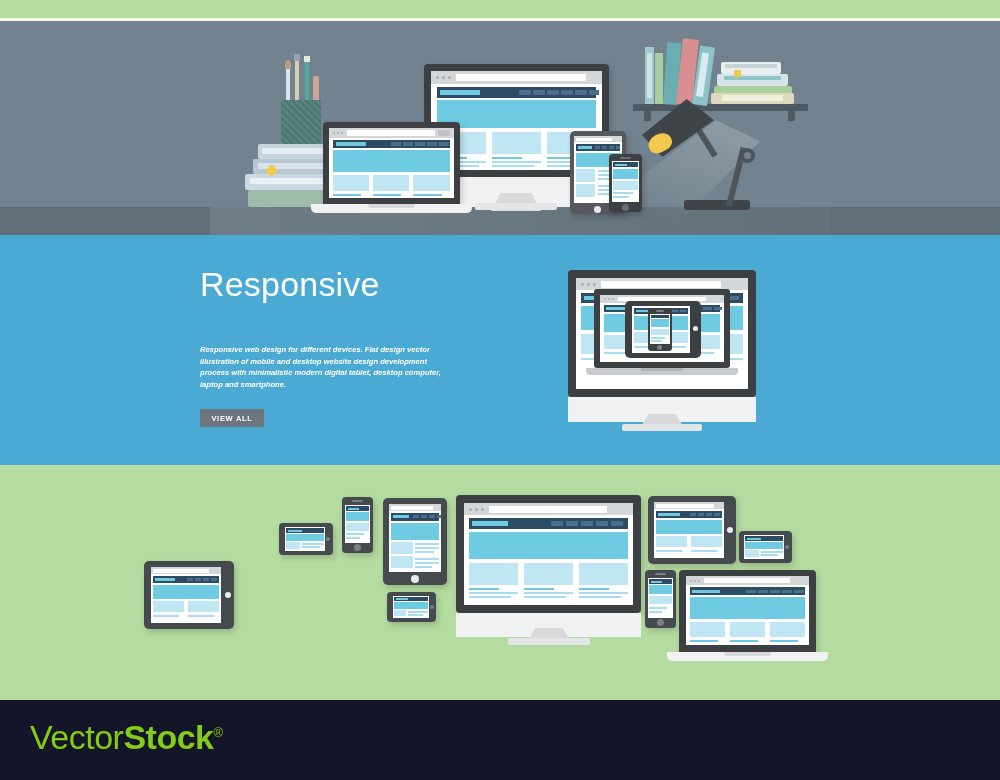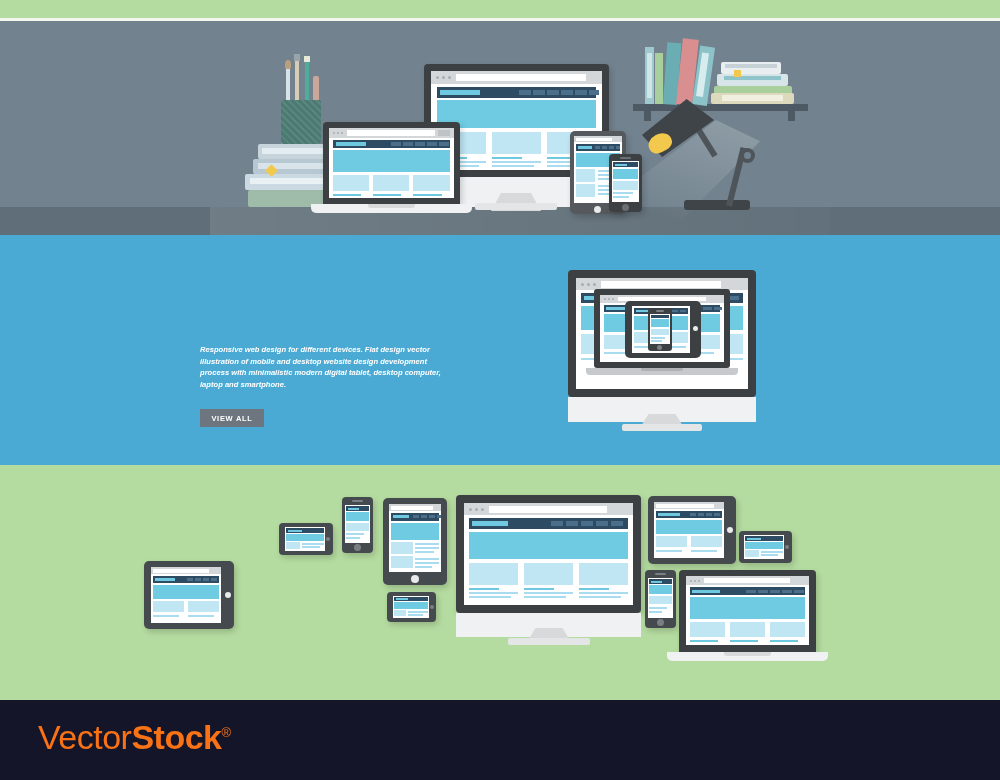--- a/index.html
+++ b/index.html
@@ -39,21 +39,21 @@
       font-style:italic;font-weight:600;}
   #viewall{left:200px;top:409px;width:64px;height:18px;background:#6d757f;color:#ffffff;
       font-size:7.5px;font-weight:700;letter-spacing:.7px;display:flex;align-items:center;
       justify-content:center;}
 
   
   #botbanner{left:0;top:465px;width:1000px;height:235px;background:#b5dca0;}
 
   
   #wmbar{left:0;top:700px;width:1000px;height:80px;background:#15152a;}
-  #wmlogo{left:38px;top:718px;color:#f97316;font-size:34px;letter-spacing:-.5px;}
+  #wmlogo{left:30px;top:718px;color:#84cc16;font-size:34px;letter-spacing:-.5px;}
   #wmlogo .b{font-weight:700;}
   #wmlogo .r{font-size:13px;vertical-align:super;}
   #wmurl{right:28px;top:730px;color:#ffffff;font-size:20px;letter-spacing:.2px;}
 
   
   .shadow{box-shadow:2px 3px 6px rgba(0,0,0,.18);}
 </style>
 </head>
 <body>
 
@@ -215,20 +215,21 @@
       <div class="abs card" style="left:1px;top:20px;width:25px;height:9px;"></div>
       <div class="abs line-lt" style="left:1px;top:31px;width:20px;height:2px;"></div>
       <div class="abs line-lt" style="left:1px;top:35px;width:16px;height:2px;"></div>
     </div>
     <div class="abs" style="left:13px;top:50px;width:7px;height:7px;background:#6a6f73;border-radius:50%;"></div>
   </div>
 
   <div class="abs" id="midbanner"></div>
 
   <div class="abs" id="headline">
+    <div>Responsive</div>
   </div>
   <div class="abs" id="bodytext">Responsive web design for different devices. Flat design vector illustration of mobile and desktop website design development process with minimalistic modern digital tablet, desktop computer, laptop and smartphone.</div>
   <div class="abs" id="viewall">VIEW ALL</div>
 
   <div class="abs" style="left:568px;top:270px;width:188px;height:127px;background:#3c4043;border-radius:4px;">
     <div class="abs screen-white" style="left:8px;top:8px;width:172px;height:111px;">
       <div class="abs browserbar" style="left:0;top:0;width:172px;height:12px;">
         <div class="abs dot" style="left:5px;top:4.5px;width:3px;height:3px;"></div>
         <div class="abs dot" style="left:11px;top:4.5px;width:3px;height:3px;"></div>
         <div class="abs dot" style="left:17px;top:4.5px;width:3px;height:3px;"></div>

